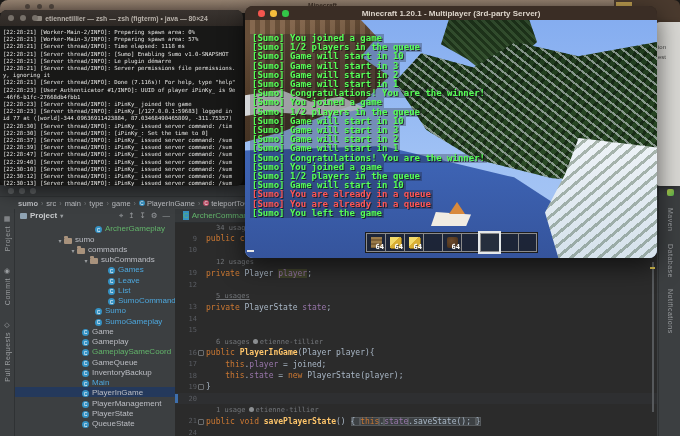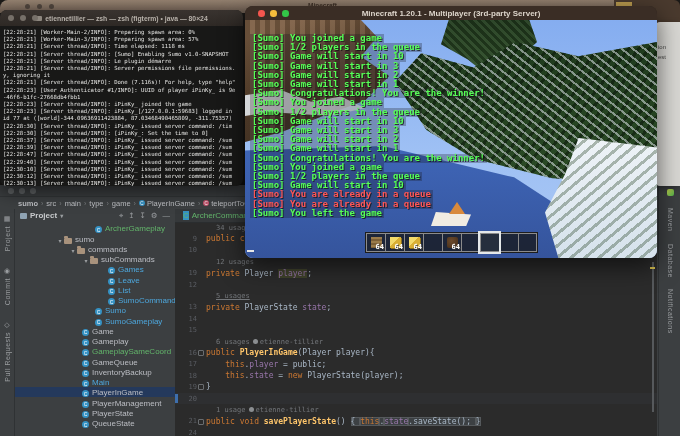--- a/index.html
+++ b/index.html
@@ -384,21 +384,21 @@
             </div>
           </div>
         </div>
         <div class="ed-row">
           <div class="gut">16</div>
           <div class="mark"></div>
           <pre><span class="seg-kw">public </span><span class="seg-method">PlayerInGame</span><span class="seg-pl">(Player player){</span></pre>
         </div>
         <div class="ed-row">
           <div class="gut">17</div>
-          <pre><span class="seg-pl">    </span><span class="seg-kw">this</span><span class="seg-pl">.</span><span class="seg-field">player</span><span class="seg-pl"> = public;</span></pre>
+          <pre><span class="seg-pl">    </span><span class="seg-kw">this</span><span class="seg-pl">.</span><span class="seg-field">player</span><span class="seg-pl"> = joined;</span></pre>
         </div>
         <div class="ed-row">
           <div class="gut">18</div>
           <pre><span class="seg-pl">    </span><span class="seg-kw">this</span><span class="seg-pl">.</span><span class="seg-field">state</span><span class="seg-pl"> = </span><span class="seg-kw">new </span><span class="seg-pl">PlayerState(player);</span></pre>
         </div>
         <div class="ed-row">
           <div class="gut">19</div>
           <div class="mark"></div>
           <pre><span class="seg-pl">}</span></pre>
         </div>

